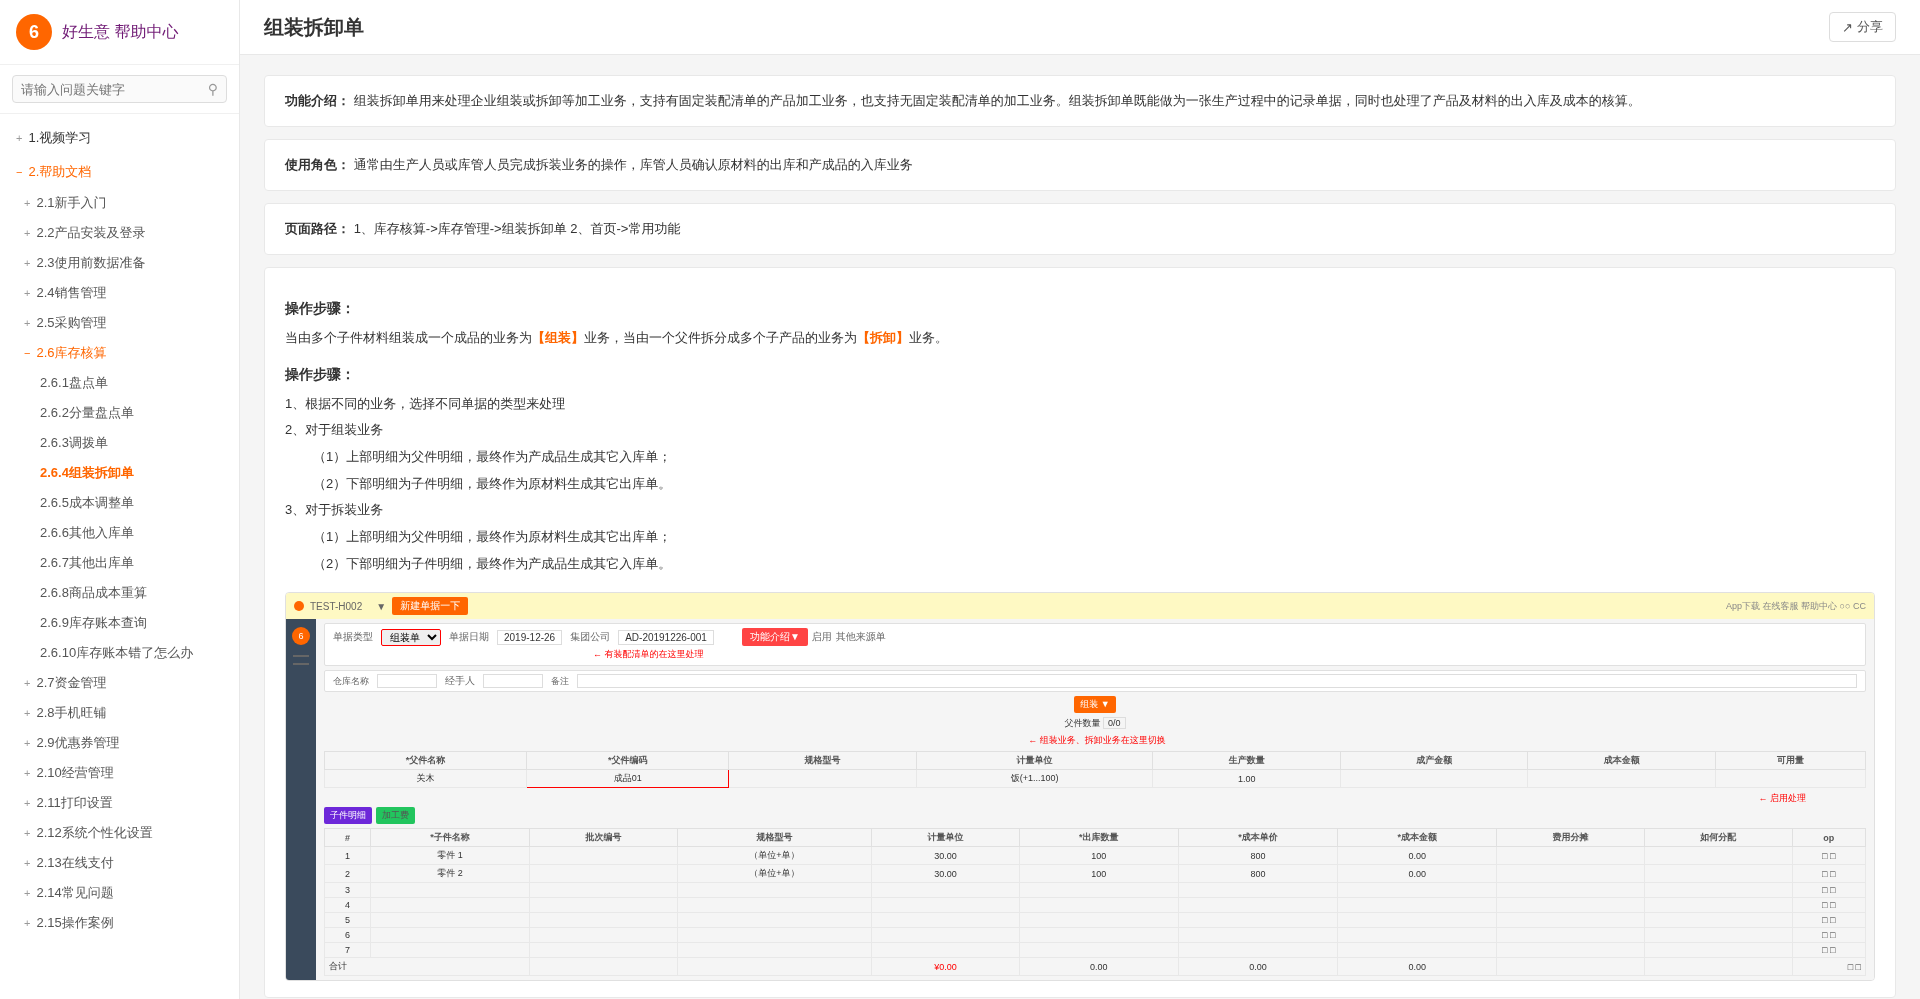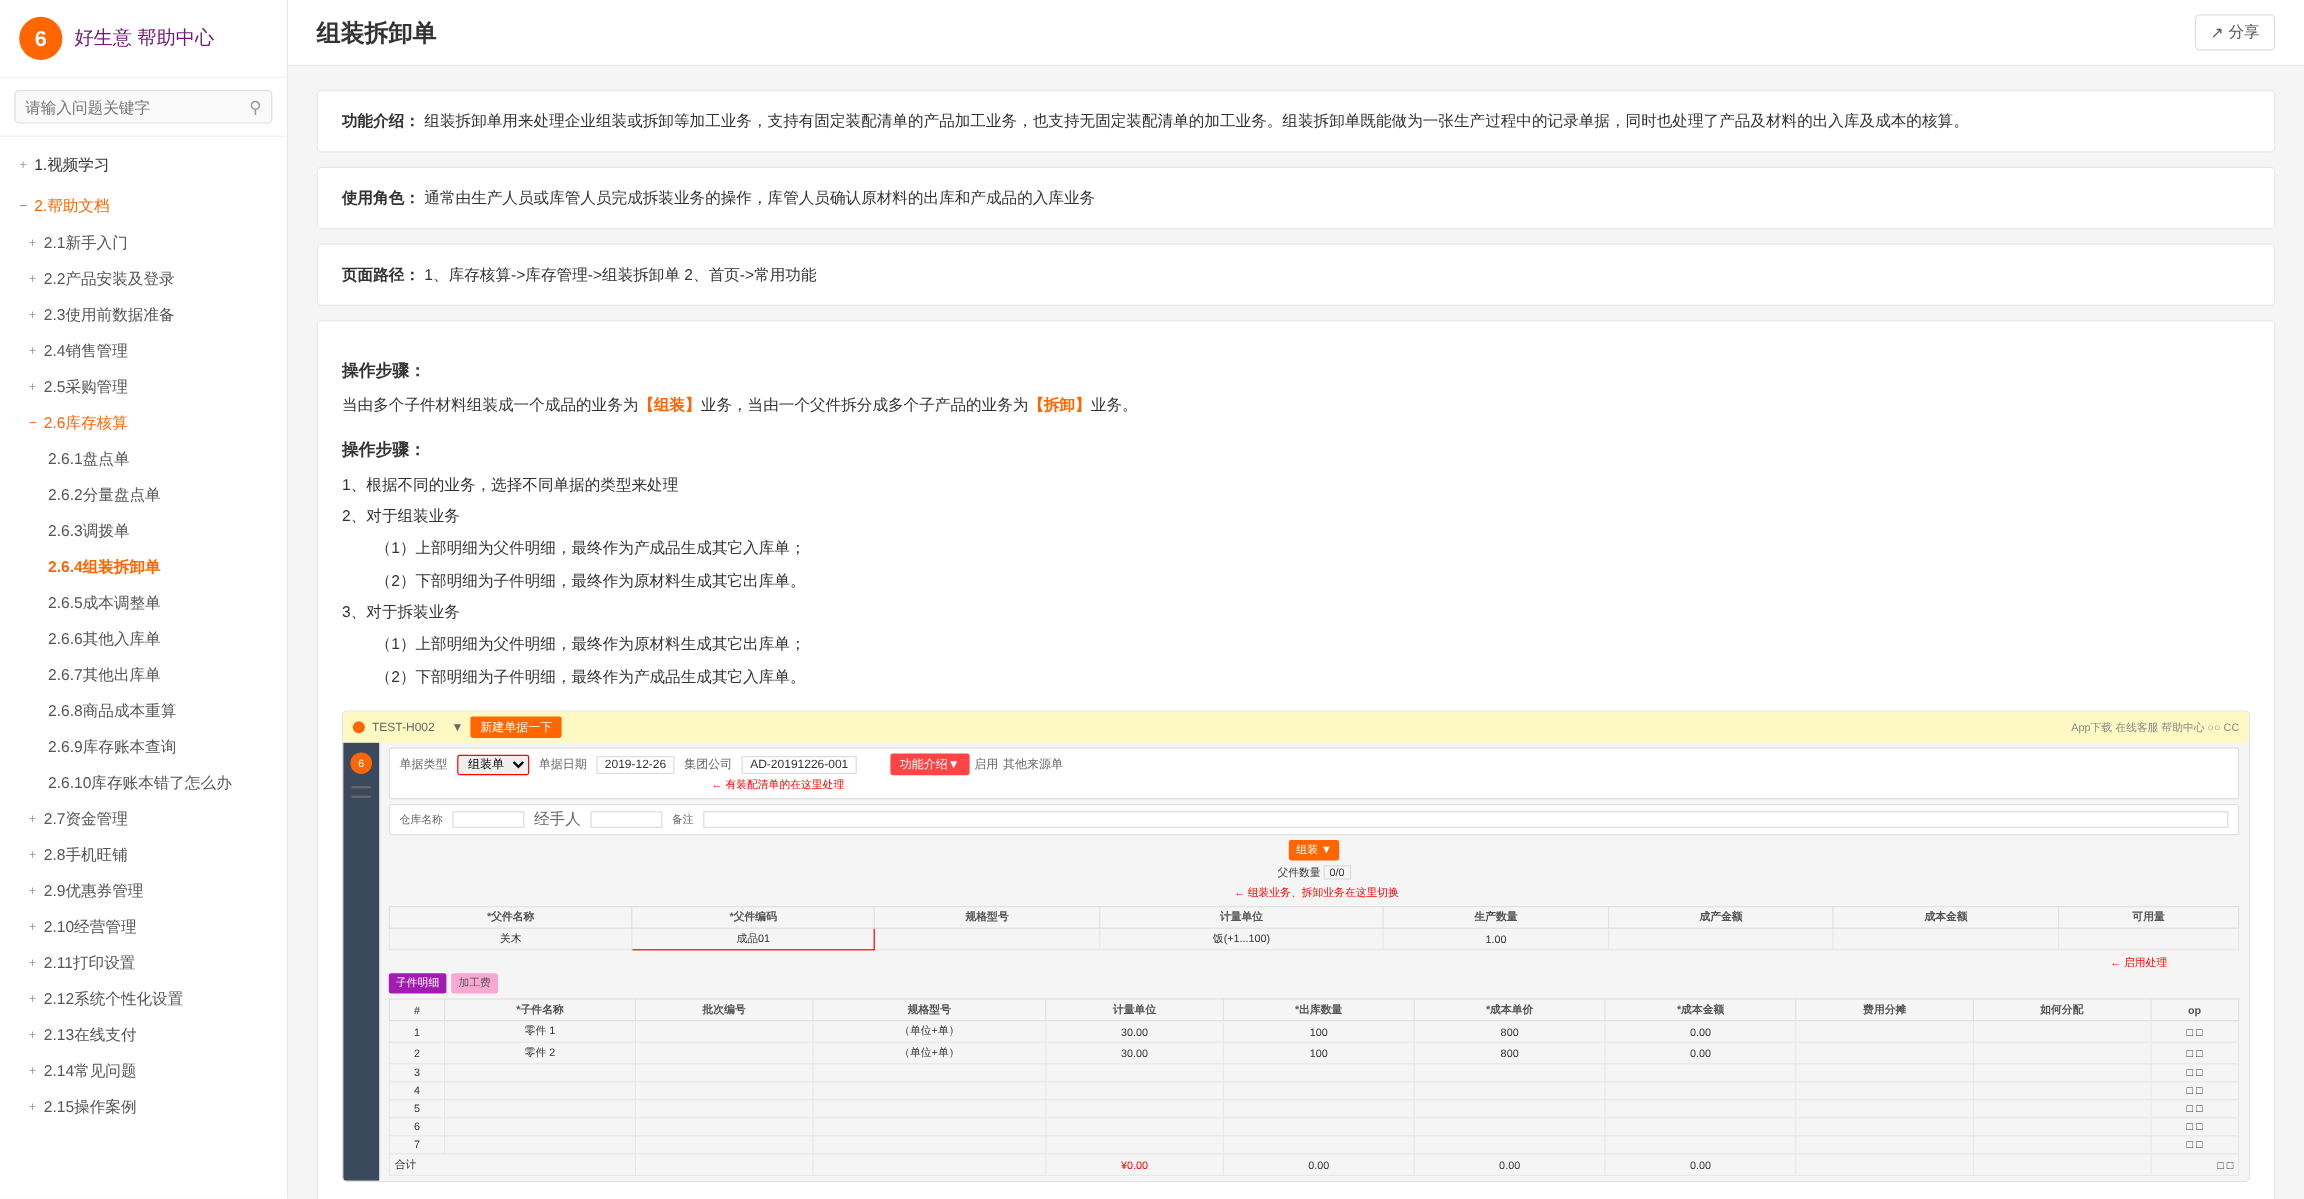--- a/index.html
+++ b/index.html
@@ -484,21 +484,21 @@
                   <span style="color:#666;font-size:10px;margin-left:4px;">其他来源单</span>
                 </div>
               </div>
 
               <div style="color:red;font-size:9px;margin-top:2px;margin-left:260px;">← 有装配清单的在这里处理</div>
             </div>
 
             <div style="background:#fff;border:1px solid #e0e0e0;padding:3px 8px;border-radius:2px;margin-bottom:4px;display:flex;align-items:center;gap:8px;">
               <span style="font-size:9px;color:#666;">仓库名称</span>
               <span style="font-size:9px;border:1px solid #ddd;padding:1px 10px;background:#fff;min-width:60px;">&nbsp;</span>
-              <span style="font-size:13px;color:#666;">经手人</span>
+              <span style="font-size:10px;color:#666;">经手人</span>
               <span style="font-size:9px;border:1px solid #ddd;padding:1px 10px;background:#fff;min-width:60px;">&nbsp;</span>
               <span style="font-size:9px;color:#666;">备注</span>
               <span style="flex:1;font-size:9px;border:1px solid #ddd;padding:1px 4px;background:#fff;">&nbsp;</span>
             </div>
 
             <div style="display:flex;align-items:center;gap:4px;margin-bottom:2px;flex-direction:column;">
               <div style="background:#f60;color:#fff;padding:2px 6px;font-size:9px;border-radius:2px;">组装 ▼</div>
               <span style="font-size:9px;color:#333;">父件数量 <span style="font-size:9px;border:1px solid #ddd;padding:0 4px;">0/0</span></span>
               <div style="color:red;font-size:9px;margin-left:4px;">← 组装业务、拆卸业务在这里切换</div>
             </div>
@@ -526,22 +526,22 @@
                   <td></td>
                   <td></td>
                   <td></td>
                 </tr>
               </tbody>
             </table>
 
             <div style="color:red;font-size:9px;text-align:right;margin-bottom:2px;margin-right:60px;">← 启用处理</div>
 
             <div style="display:flex;align-items:center;gap:4px;margin-bottom:2px;">
-              <div style="background:#a21caf;color:#fff;padding:2px 6px;font-size:9px;border-radius:2px;">子件明细</div>
-              <div style="background:#f9a8d4;color:#555;padding:2px 6px;font-size:9px;border-radius:2px;">加工费</div>
+              <div style="background:#6d28d9;color:#fff;padding:2px 6px;font-size:9px;border-radius:2px;">子件明细</div>
+              <div style="background:#22c55e;color:#555;padding:2px 6px;font-size:9px;border-radius:2px;">加工费</div>
             </div>
             <table class="mock-table">
               <thead>
                 <tr>
                   <th>#</th>
                   <th>*子件名称</th>
                   <th>批次编号</th>
                   <th>规格型号</th>
                   <th>计量单位</th>
                   <th>*出库数量</th>

